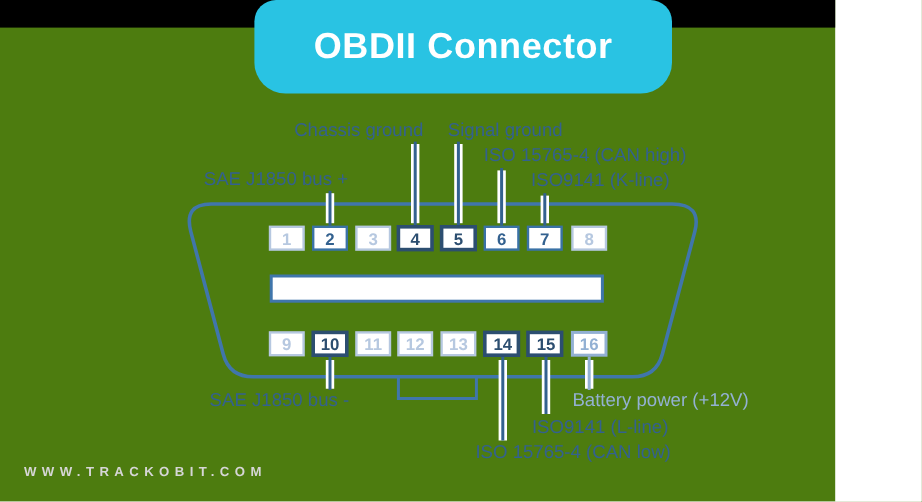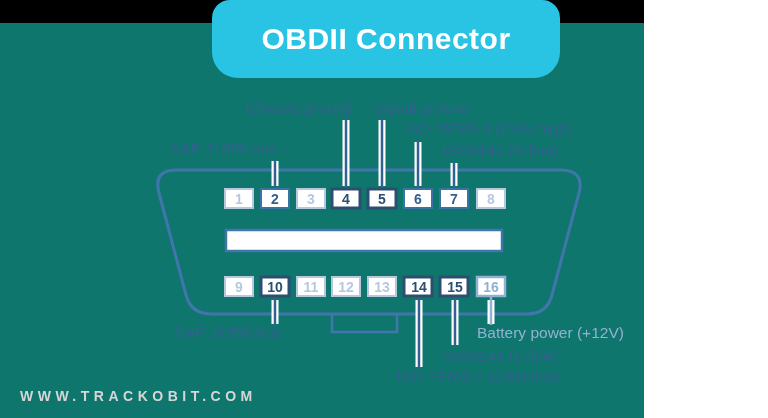--- a/index.html
+++ b/index.html
@@ -1,18 +1,18 @@
 <!DOCTYPE html>
 <html><head>
 <meta charset="utf-8">
 <style>
   html, body { margin: 0; padding: 0; background: #ffffff; }
   .stage {
-    position: relative; width: 644px; height: 418px;
-    background: #0f766e; overflow: hidden;
+    position: relative; width: 696px; height: 418px;
+    background: #4d7c0f; overflow: hidden;
     font-family: "Liberation Sans", sans-serif;
   }
   .black-bar {
     position: absolute; left: 0; top: 0; width: 768px; height: 23px;
     background: #000000;
   }
   .header-box {
     position: absolute; left: 212px; top: 0; width: 348px; height: 78px;
     background: #29c3e3; border-radius: 18px 18px 26px 26px;
     display: flex; align-items: center; justify-content: center;
@@ -39,21 +39,21 @@
   .pin-bold      text { fill: #2c4e70; }
   .pin-highlight rect { fill: #ffffff; stroke: #92b0d3; stroke-width: 2.5; }
   .pin-highlight text { fill: #92b0d3; }
 
   .lbl       { fill: #33618f; font-size: 15.5px; }
   .lbl-light { fill: #93b1d3; font-size: 15.5px; }
   .end { text-anchor: end; } .mid { text-anchor: middle; } .start { text-anchor: start; }
 
   .watermark {
     position: absolute; left: 20px; top: 388px;
-    color: #d6d6d6; font-size: 14px; font-weight: 600; letter-spacing: 4.5px; text-align: center;
+    color: #d6d6d6; font-size: 11px; font-weight: 600; letter-spacing: 4.5px; text-align: center;
   }
 </style>
 </head>
 <body>
 
 <div class="stage">
 
   <div class="black-bar"></div>
 
   <div class="header-box">

